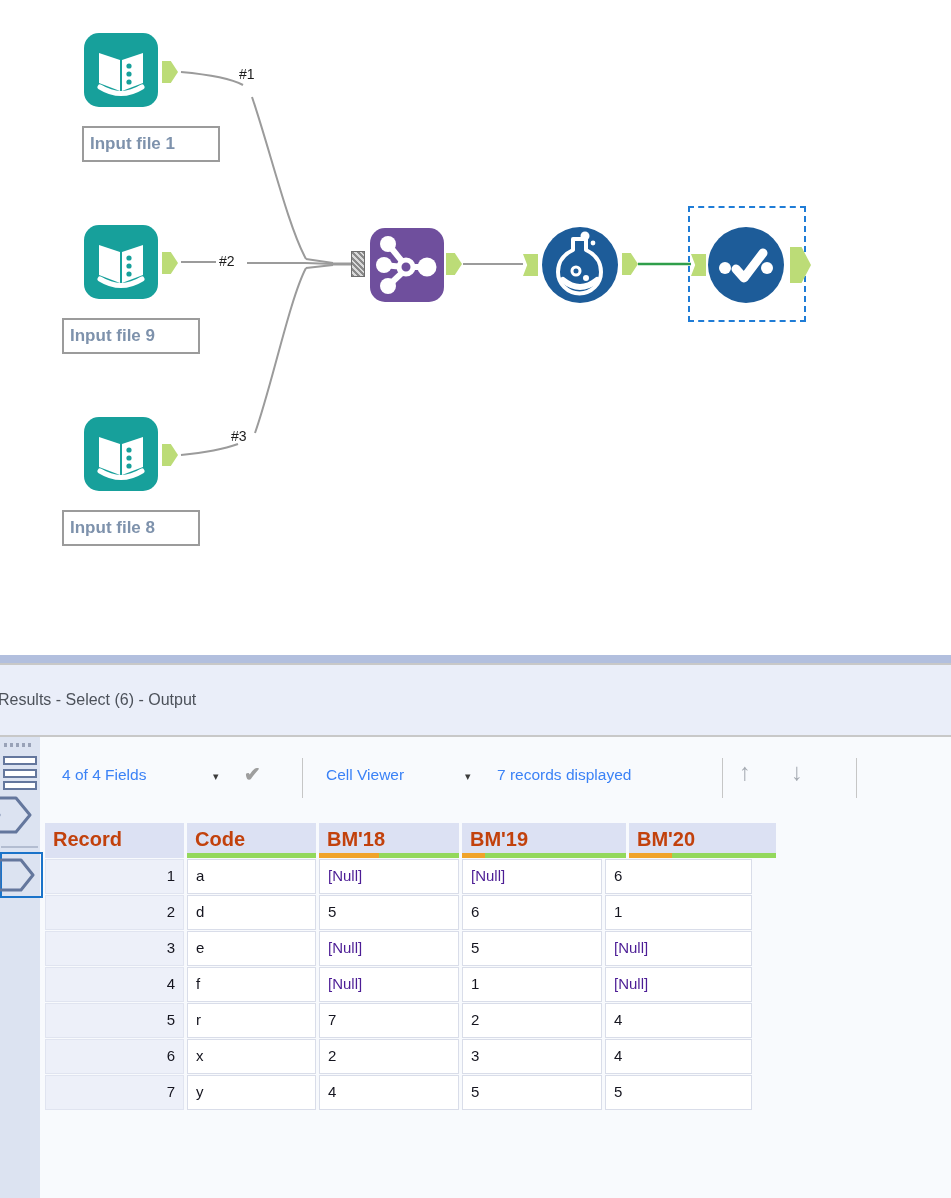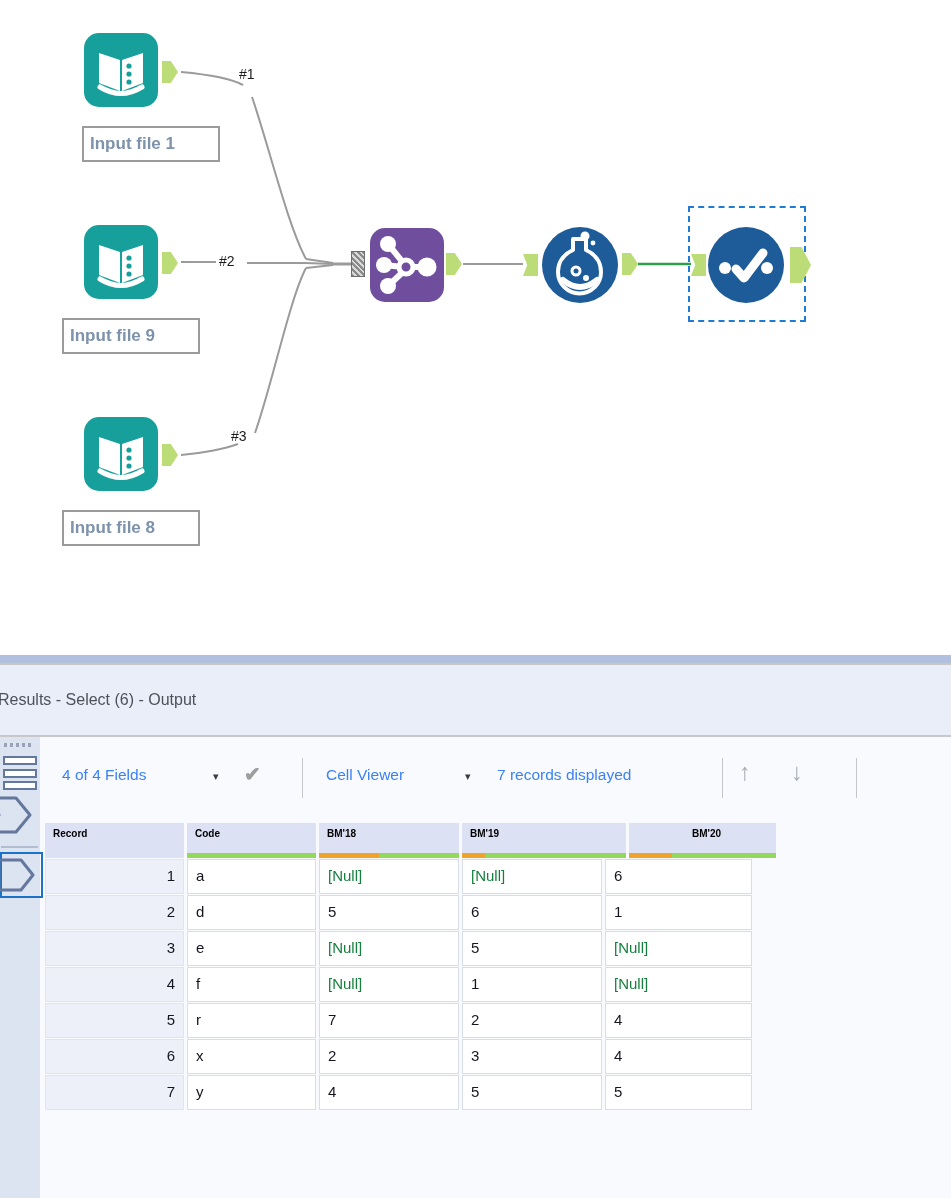--- a/index.html
+++ b/index.html
@@ -57,30 +57,30 @@
   .tb-text { position:absolute; top:766px; font-size:15.5px; color:#3b82f6; }
   .tb-caret { position:absolute; top:770px; font-size:11px; color:#3c3c3c; }
   .tb-check { position:absolute; top:762px; font-size:20px; font-weight:bold; color:#9e9e9e; }
   .tb-sep { position:absolute; top:758px; width:1px; height:40px; background:#c6c6c6; }
   .tb-arrow { position:absolute; top:758px; font-size:24px; font-weight:bold; color:#a5aab2; }
 
   
   #results-grid { position:absolute; left:45px; top:823px; }
   .grid-header-row, .grid-row { display:flex; column-gap:3px; }
   .header-cell { position:relative; height:35px; background:#dce1f3; font-weight:bold;
-    font-size:10px; color:#000000; padding:5px 0 0 8px; }
+    font-size:20px; color:#c2410c; padding:5px 0 0 8px; }
   .quality-bar { position:absolute; left:0; bottom:0; width:100%; height:5px; display:flex; }
   .q-orange { height:100%; background:#f0a32a; }
   .q-green  { height:100%; flex:1; background:#93d85c; }
   .grid-row { margin-top:1px; }
   .data-cell { height:35px; background:#fff; border:1px solid #d9dde9;
     font-size:15px; color:#15151f; padding:7px 0 0 8px; }
   .record-cell { height:35px; background:#edf0f9; border:1px solid #e0e4f0;
     font-size:15px; color:#15151f; padding:7px 8px 0 0; text-align:right; }
-  .null { color:#15803d; }
+  .null { color:#4c1d95; }
 </style>
 </head>
 <body>
 
 <div id="canvas">
 
   <svg class="wire-layer" width="951" height="655">
     <g fill="none" stroke="#9b9b9b" stroke-width="2">
       <path d="M181,72 C214,75 232,79 243,85"></path>
       <path d="M252,97 C270,150 288,226 306,259"></path>
@@ -240,21 +240,21 @@
           <div class="q-green"></div>
         </div></div>
       <div class="header-cell" style="width: 140px;">BM'18<div class="quality-bar">
           <div class="q-orange" style="width: 43%;"></div>
           <div class="q-green"></div>
         </div></div>
       <div class="header-cell" style="width: 164px;">BM'19<div class="quality-bar">
           <div class="q-orange" style="width: 14%;"></div>
           <div class="q-green"></div>
         </div></div>
-      <div class="header-cell" style="width: 147px; text-align: center;">BM'20<div class="quality-bar">
+      <div class="header-cell" style="width: 147px;">BM'20<div class="quality-bar">
           <div class="q-orange" style="width: 29%;"></div>
           <div class="q-green"></div>
         </div></div>
     </div>
     <div class="grid-row">
       <div class="record-cell" style="width: 139px;">1</div>
       <div class="data-cell" style="width: 129px;">a</div>
       <div class="data-cell null" style="width: 140px;">[Null]</div>
       <div class="data-cell null" style="width: 140px;">[Null]</div>
       <div class="data-cell" style="width: 147px;">6</div>

